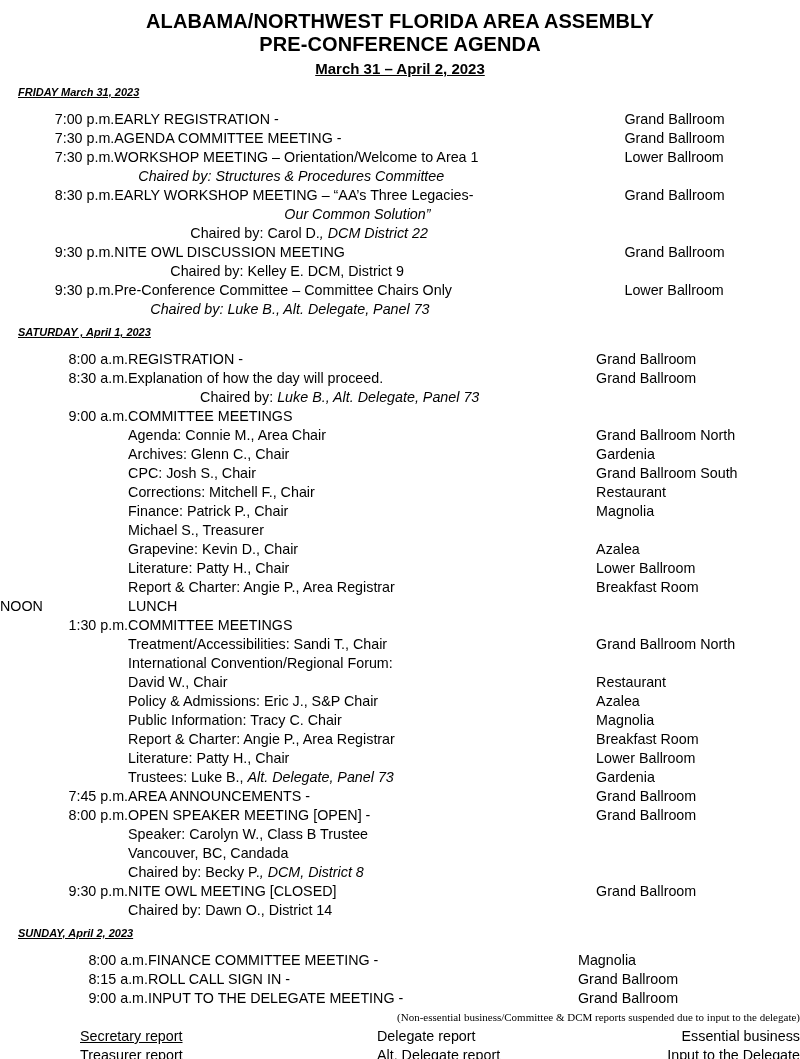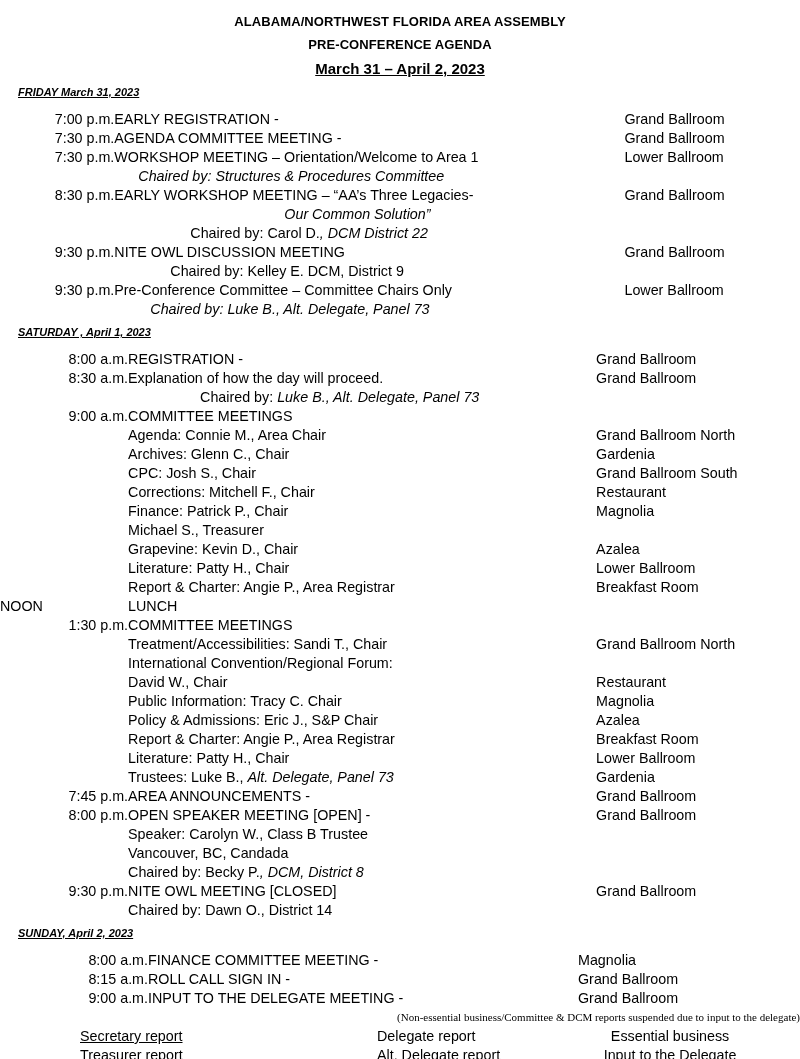--- a/index.html
+++ b/index.html
@@ -21,21 +21,21 @@
     padding: 0;
     box-sizing: border-box;
   }
   .title-block {
     text-align: center;
     padding-top: 10px;
   }
   .title-line1, .title-line2 {
     font-family: "Liberation Sans", sans-serif;
     font-weight: bold;
-    font-size: 13px;
+    font-size: 20px;
     letter-spacing: 0.1px;
     line-height: 23px;
   }
   .title-line3 {
     font-family: "Liberation Sans", sans-serif;
     font-weight: bold;
     font-size: 15px;
     line-height: 21px;
     margin-top: 2px;
     text-decoration: underline;
@@ -99,21 +99,21 @@
     font-size: 14.3px;
   }
   .cols3 td {
     padding: 0;
     line-height: 19px;
     vertical-align: top;
     white-space: nowrap;
   }
   .cols3 td.c1 { width: 340px; text-align: left; padding-left: 80px; text-decoration: underline; }
   .cols3 td.c2 { width: 172px; text-align: left; }
-  .cols3 td.c3 { width: 288px; text-align: center; margin-top: 41px; }
+  .cols3 td.c3 { width: 288px; text-align: right; margin-top: 41px; }
 </style>
 </head>
 <body>
 
 <div class="page">
 
   <div class="title-block">
     <div class="title-line1">ALABAMA/NORTHWEST FLORIDA AREA ASSEMBLY</div>
     <div class="title-line2">PRE-CONFERENCE AGENDA</div>
     <div class="title-line3">March 31 – April 2, 2023</div>
@@ -266,27 +266,27 @@
         <td class="desc ind-3">International Convention/Regional Forum:</td>
         <td class="loc"></td>
       </tr>
       <tr>
         <td class="time"></td>
         <td class="desc ind-3">David W., Chair</td>
         <td class="loc">Restaurant</td>
       </tr>
       <tr>
         <td class="time"></td>
+        <td class="desc ind-3">Policy &amp; Admissions: Eric J., S&amp;P Chair</td>
+        <td class="loc">Azalea</td>
+      </tr>
+      <tr>
+        <td class="time"></td>
         <td class="desc ind-3">Public Information: Tracy C. Chair</td>
         <td class="loc">Magnolia</td>
-      </tr>
-      <tr>
-        <td class="time"></td>
-        <td class="desc ind-3">Policy &amp; Admissions: Eric J., S&amp;P Chair</td>
-        <td class="loc">Azalea</td>
       </tr>
       <tr>
         <td class="time"></td>
         <td class="desc ind-3">Report &amp; Charter: Angie P., Area Registrar</td>
         <td class="loc">Breakfast Room</td>
       </tr>
       <tr>
         <td class="time"></td>
         <td class="desc ind-3">Literature: Patty H., Chair</td>
         <td class="loc">Lower Ballroom</td>

